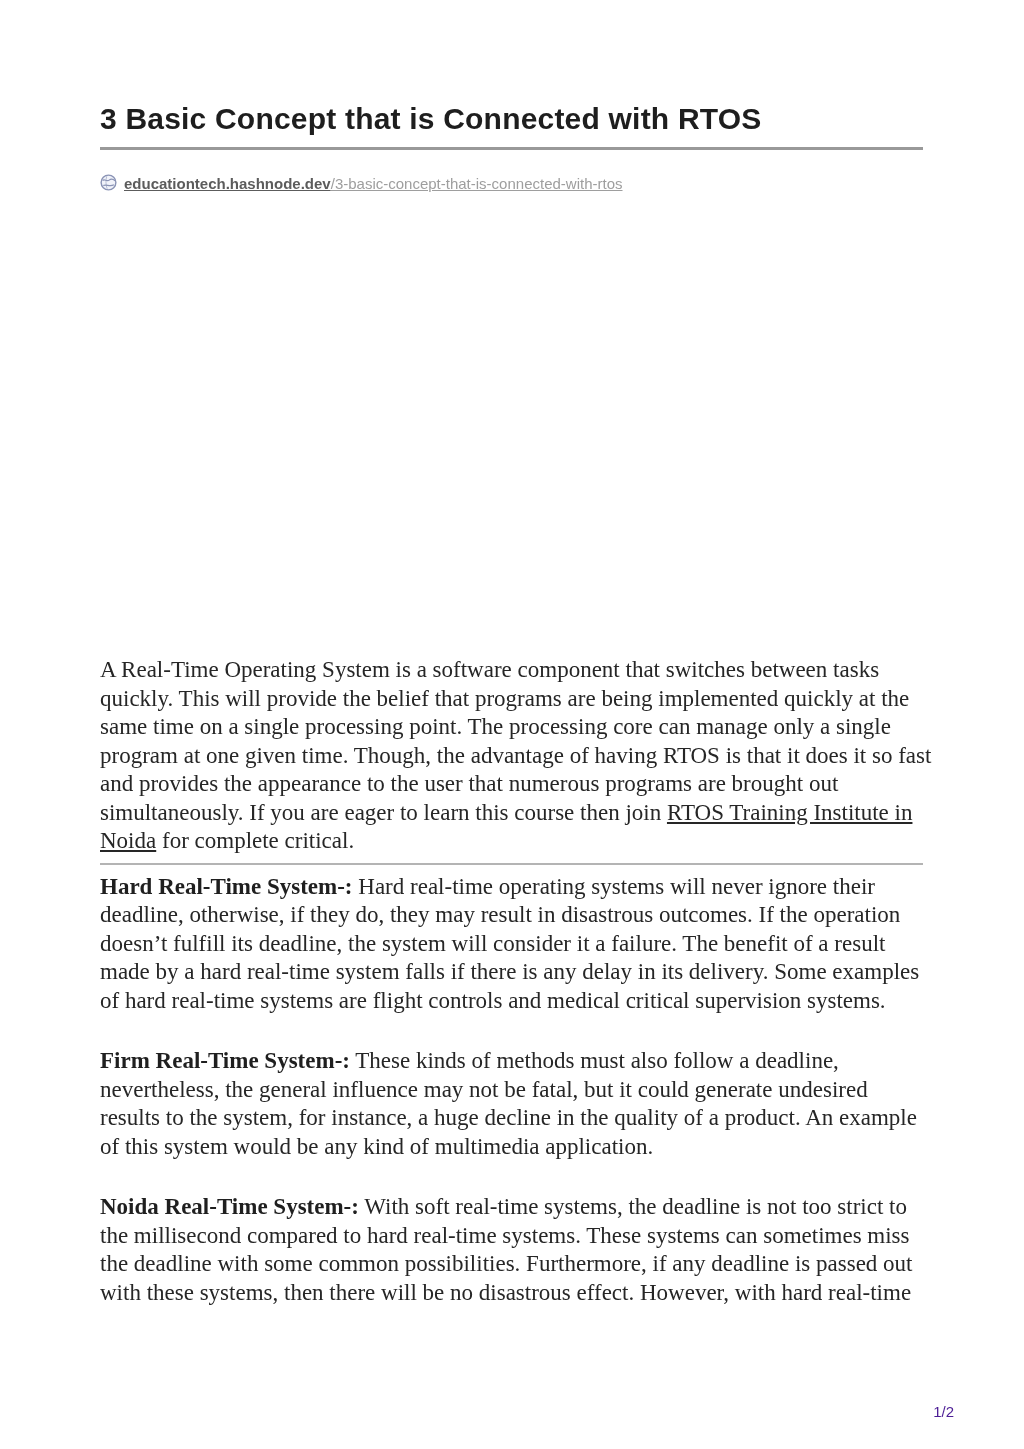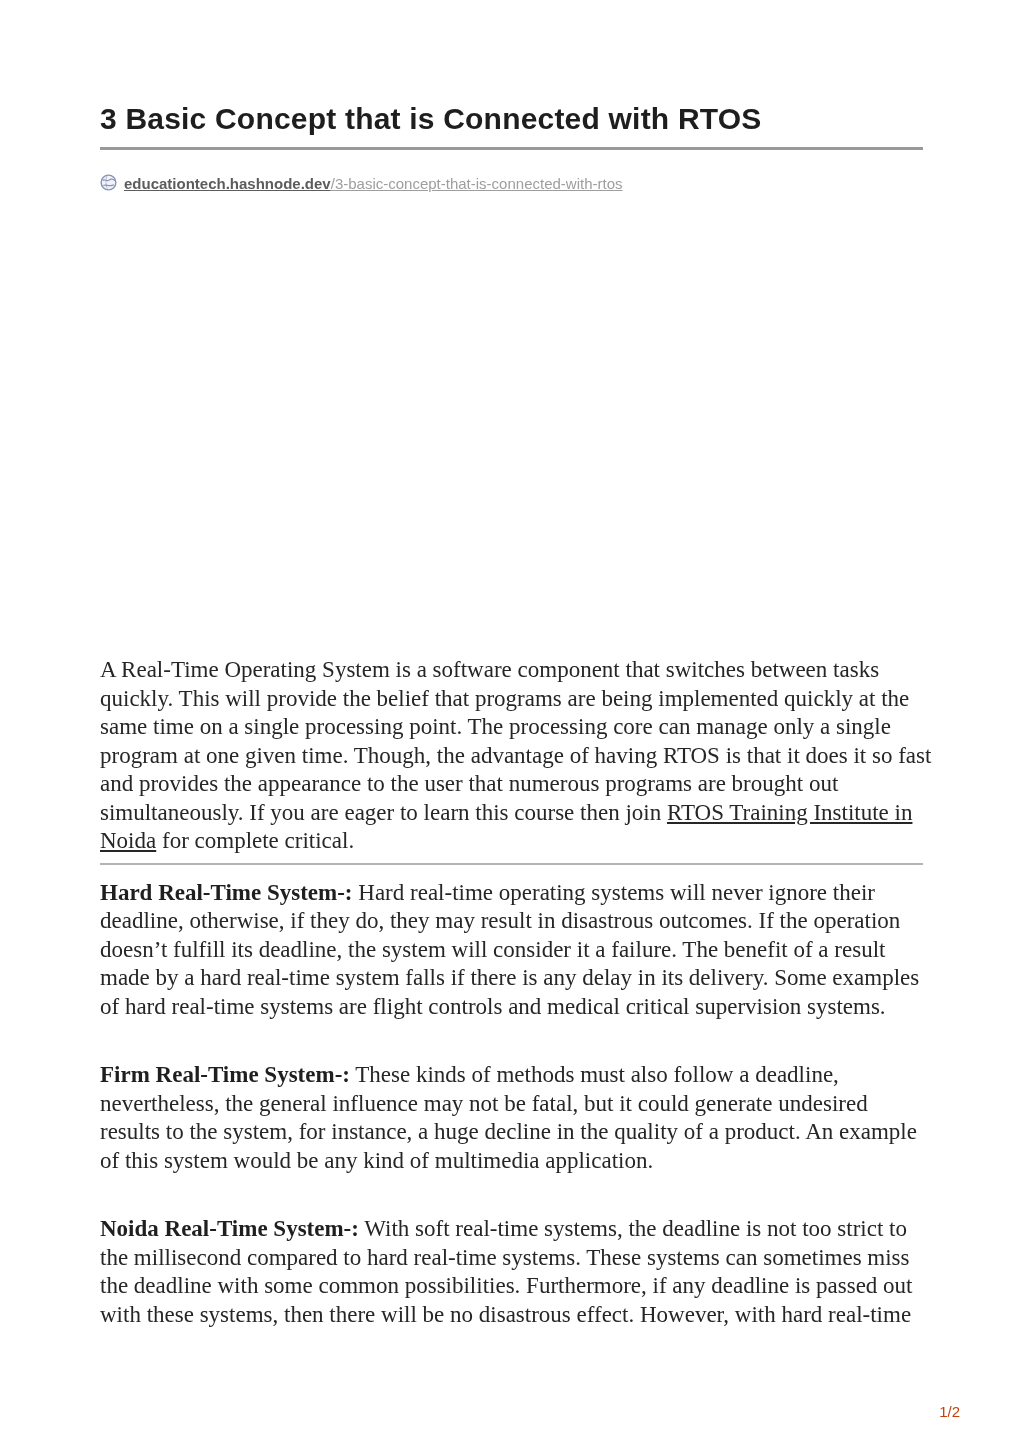--- a/index.html
+++ b/index.html
@@ -68,28 +68,28 @@
     margin: 26px 0 0 0;
     font: 700 24px/30px "Liberation Sans", sans-serif;
     color: #1e1e1e;
     letter-spacing: 0.2px;
   }
   .divider-thin {
     margin-top: 7px;
     height: 2px;
     background: #b4b4b4;
   }
-  .body-para { margin-top: 40px; }
-  .body-para.first { margin-top: 14px; }
+  .body-para { margin-top: 32px; }
+  .body-para.first { margin-top: 8px; }
   .page-number {
     position: absolute;
     top: 1404px;
-    right: 64px;
+    right: 70px;
     font: 400 15px/16px "Liberation Sans", sans-serif;
-    color: #c2410c;
+    color: #4c1d95;
   }
 </style>
 </head>
 <body>
 
 <div class="page-content">
 
   <h1 class="doc-title">3 Basic Concept that is Connected with RTOS</h1>
 
   <div class="divider-thick"></div>

